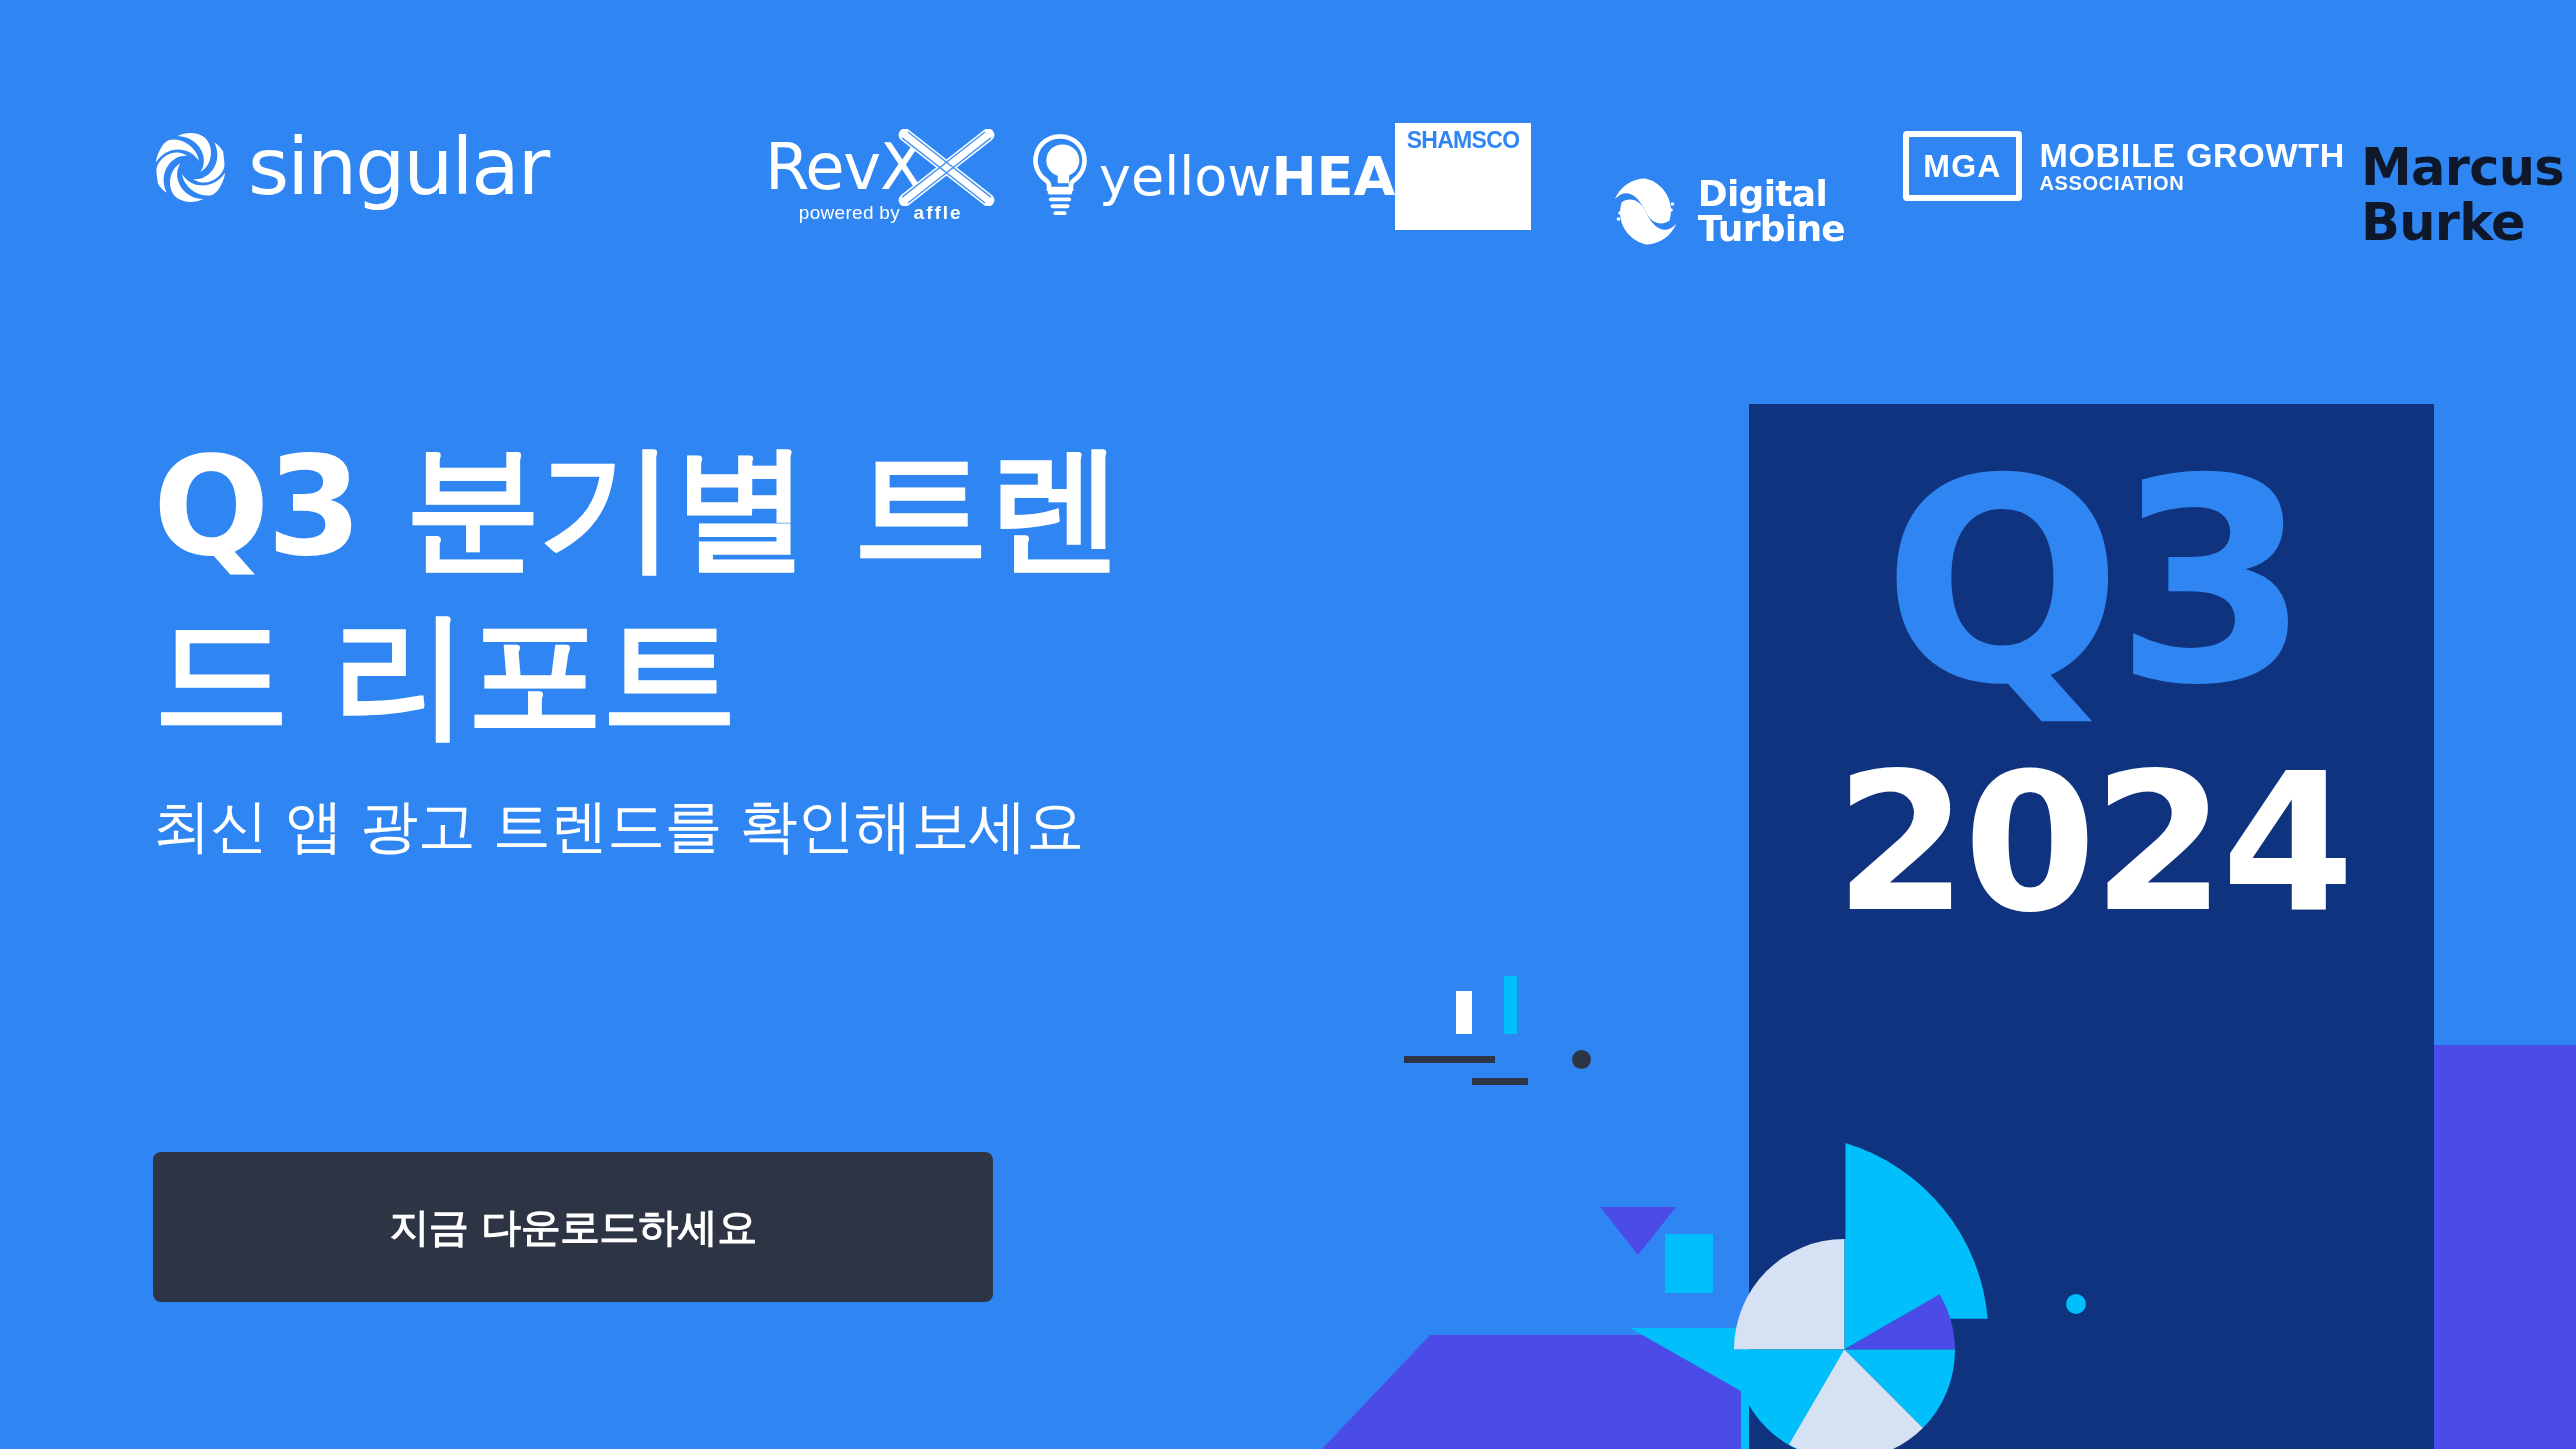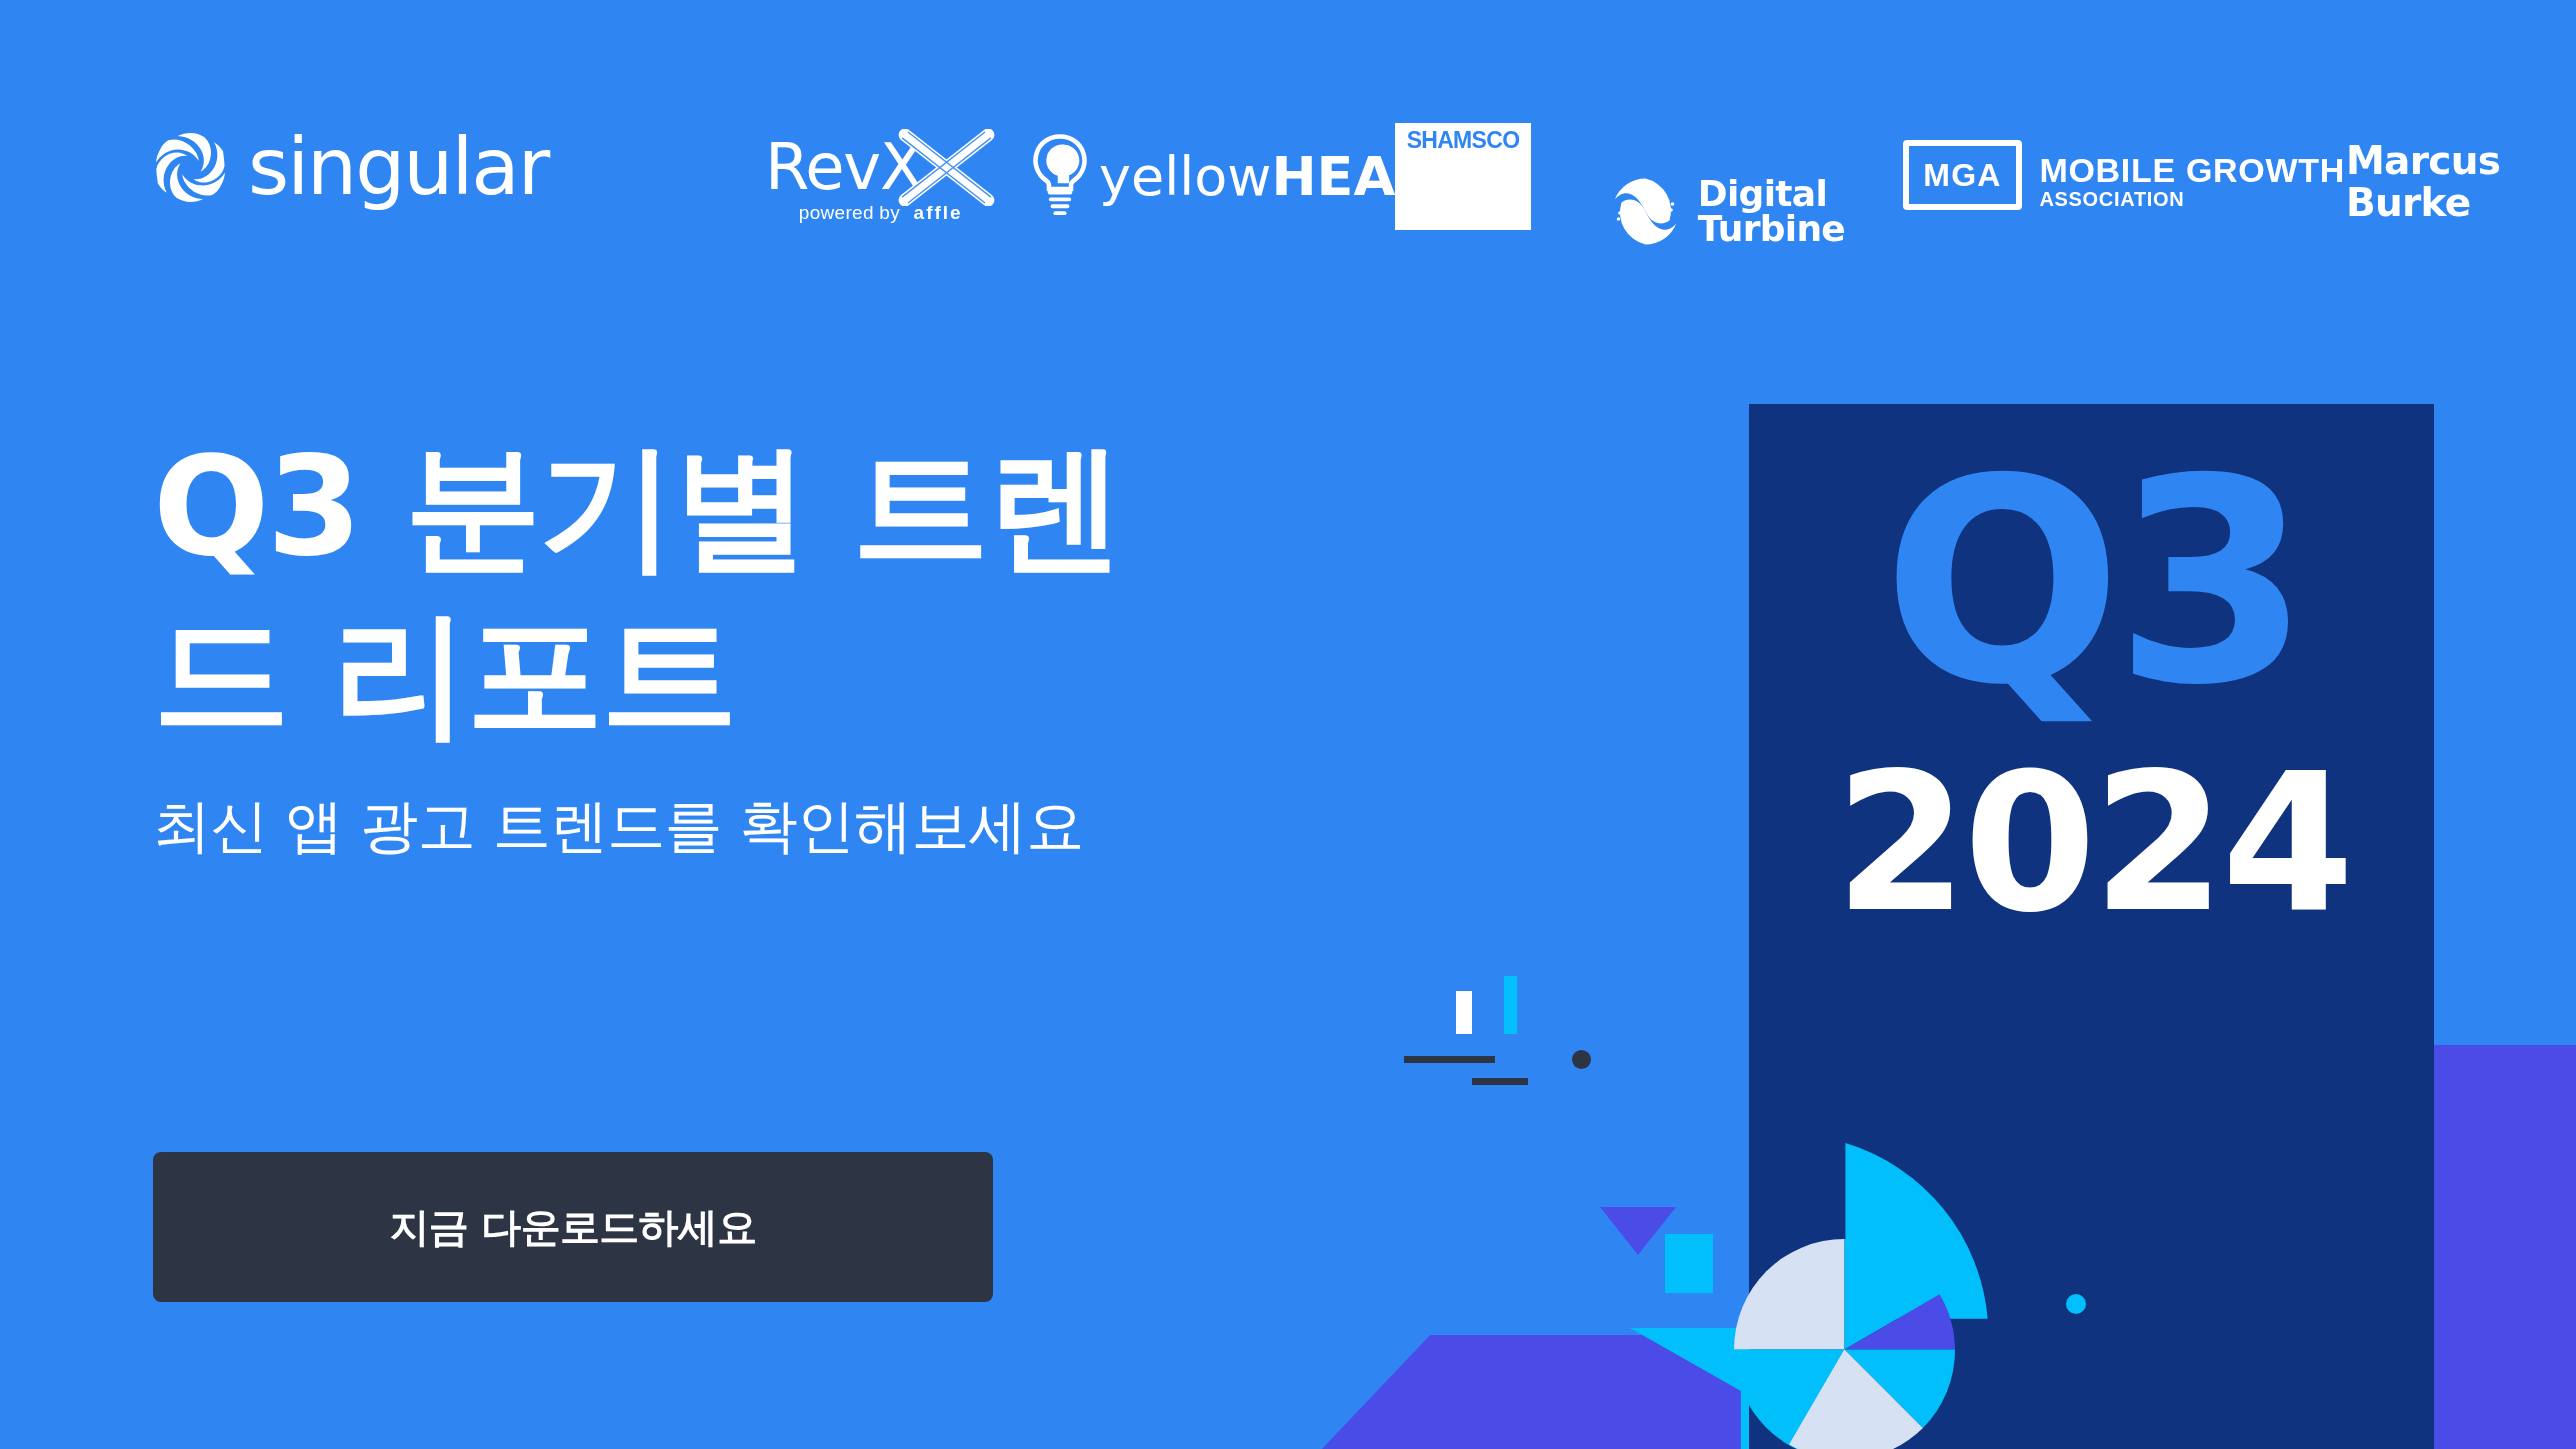--- a/index.html
+++ b/index.html
@@ -37,22 +37,22 @@
   .dt-word{color:#fff;font-weight:700;font-size:36px;line-height:.96;letter-spacing:-0.7px;
            font-family:"DejaVu Sans",sans-serif;}
 
   .mga-box{width:107px;height:58px;border:6px solid #fff;border-radius:4px;
            display:flex;align-items:center;justify-content:center;}
   .mga-box span{color:#fff;font-weight:700;font-size:32px;letter-spacing:1.3px;}
   .mga-word{margin-left:17.4px;color:#fff;line-height:1.05;}
   .mga-l1{font-size:34px;font-weight:700;letter-spacing:0.7px;}
   .mga-l2{font-size:20px;font-weight:700;letter-spacing:0.7px;}
 
-  .mb-word{color:#ffffff;font-weight:700;font-size:39px;line-height:1.08;letter-spacing:-0.7px;
-           font-family:"DejaVu Sans",sans-serif;}
+  .mb-word{color:#0f172a;font-weight:700;font-size:51px;line-height:1.08;letter-spacing:-0.7px;
+           font-family:"DejaVu Sans",sans-serif;margin-left:15px;}
 
   
   .hero{position:absolute;left:153px;top:423px;width:1509px;}
   .headline{color:#fff;font-weight:700;font-size:137px;line-height:1.22;letter-spacing:-2.7px;
             margin:0;white-space:pre-line;font-family:"DejaVu Sans",sans-serif;}
   .subhead{color:#fff;font-weight:400;font-size:58px;letter-spacing:-0.7px;margin:31px 0 0 0;
            font-family:"DejaVu Sans",sans-serif;}
   .cta{position:absolute;left:153px;top:1152px;width:840px;height:150px;
        background:#2D3443;border:0;border-radius:8px;color:#fff;
        font-size:40px;font-weight:700;letter-spacing:-0.7px;cursor:pointer;
@@ -166,21 +166,21 @@
             <circle cx="23" cy="57" r="2.4"></circle>
             <circle cx="16" cy="52" r="2.4"></circle>
         </g>
       </svg>
       <div class="dt-word" style="margin-left:14.8px;">
         <div>Digital</div>
         <div>Turbine</div>
       </div>
     </div>
 
-    <div class="logo" style="left:1903px;top:39px;align-items:flex-end;">
+    <div class="logo" style="left:1903px;top:30px;">
       <div class="mga-box">
         <span>MGA</span>
       </div>
       <div class="mga-word">
         <div class="mga-l1">MOBILE GROWTH</div>
         <div class="mga-l2">ASSOCIATION</div>
       </div>
     </div>
 
     <div class="logo" style="left:2346px;top:39px;">

